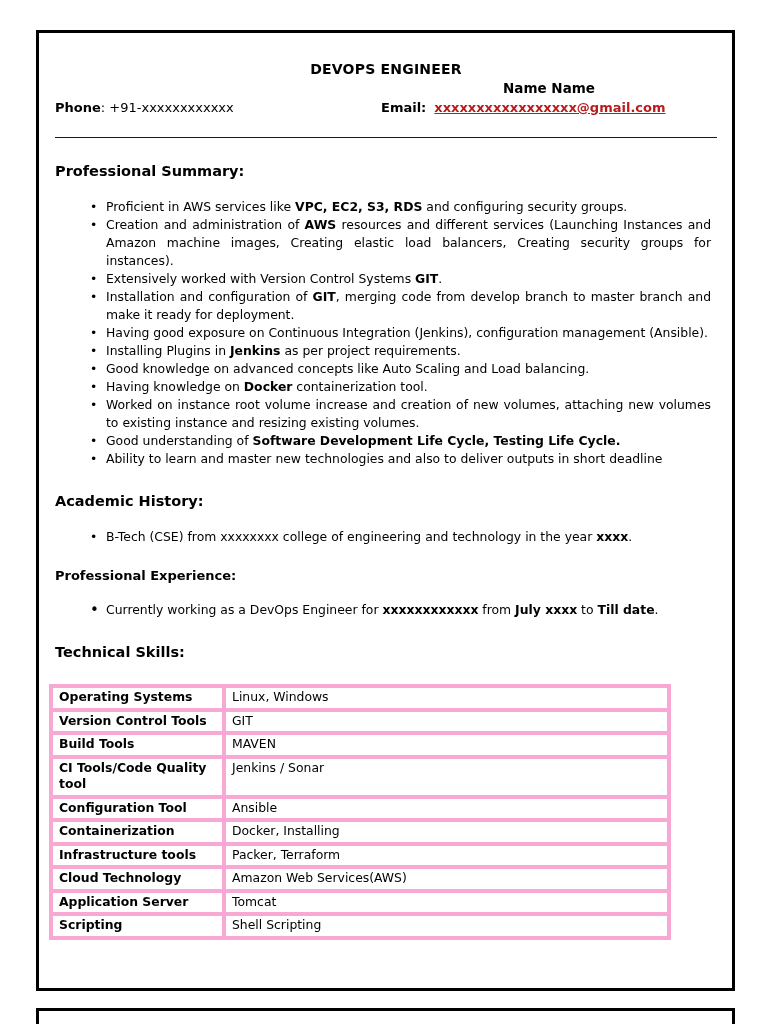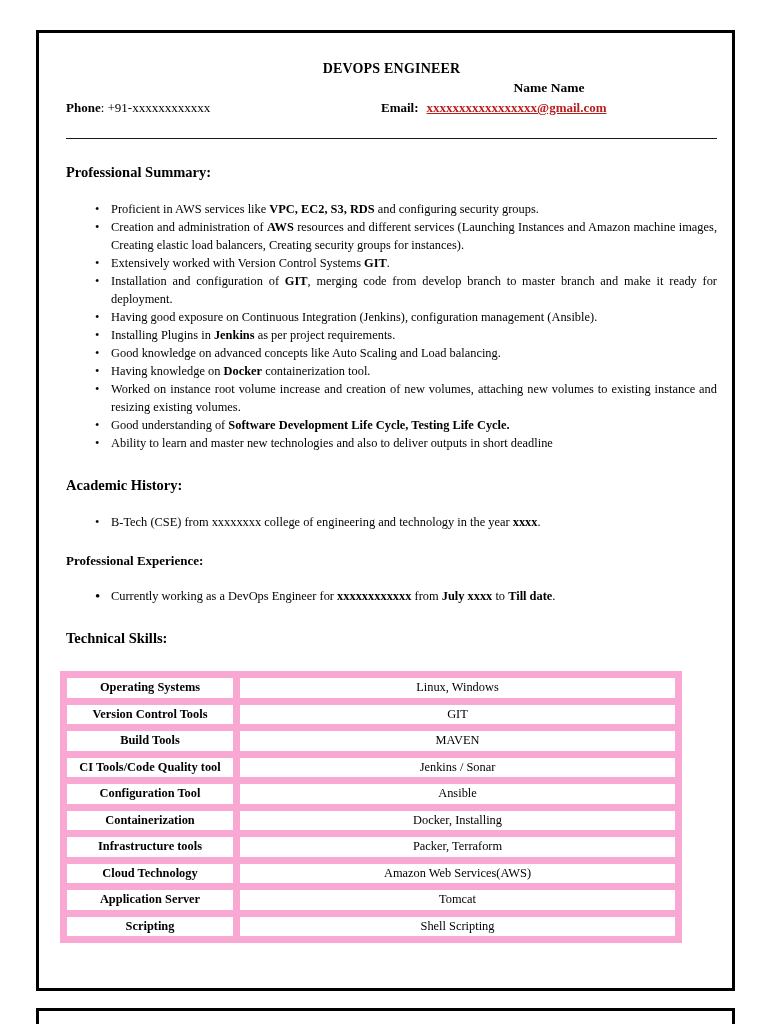--- a/index.html
+++ b/index.html
@@ -12,23 +12,22 @@
     position: relative;
     overflow: hidden;
   }
 
   .page {
     position: absolute;
     left: 36px; top: 30px;
     width: 699px; height: 961px;
     border: 3px solid #000;
     background: #fff;
-    padding: 28px 15px 0 27px;
+    padding: 28px 15px 0 16px;
     overflow: hidden;
-    font-family: Liberation Serif, serif;
   }
 
   .next-page {
     position: absolute;
     left: 36px; top: 1008px;
     width: 699px; height: 20px;
     border: 3px solid #000;
     border-bottom: none;
     background: #fff;
   }
@@ -74,21 +73,21 @@
     margin: 25px 0 19px 0;
   }
   .sub-heading {
     font-size: 13px;
     font-weight: bold;
     margin: 22px 0 18px 0;
   }
 
   .bullets {
     list-style: none;
-    margin: 0;
+    margin: 6px;
     padding: 0;
     font-size: 12.4px;
     line-height: 18px;
     text-align: justify;
   }
   .bullets li { position: relative; padding-left: 45px; }
   .bullets li::before {
     content: "\2022";
     position: absolute;
     left: 29px; top: 0;
@@ -96,25 +95,24 @@
   .bullets.big-dot li::before { font-size: 15px; }
 
   .skills-table {
     border-collapse: collapse;
     margin: 24px 0 0 -6px;
     width: 622px;
     font-size: 12.4px;
     table-layout: fixed;
   }
   .skills-table td {
-    border: 7px solid #f9a8d4;
+    border: 4px solid #f9a8d4;
     padding: 1px 6px 2px 6px;
     vertical-align: top;
     line-height: 16.5px;
-    text-align: center;
   }
   .skills-table td.skill-label { width: 173px; font-weight: bold; }
 </style>
 </head>
 <body>
 
 <div class="page">
 
   <div class="doc-title">DEVOPS ENGINEER</div>
 

